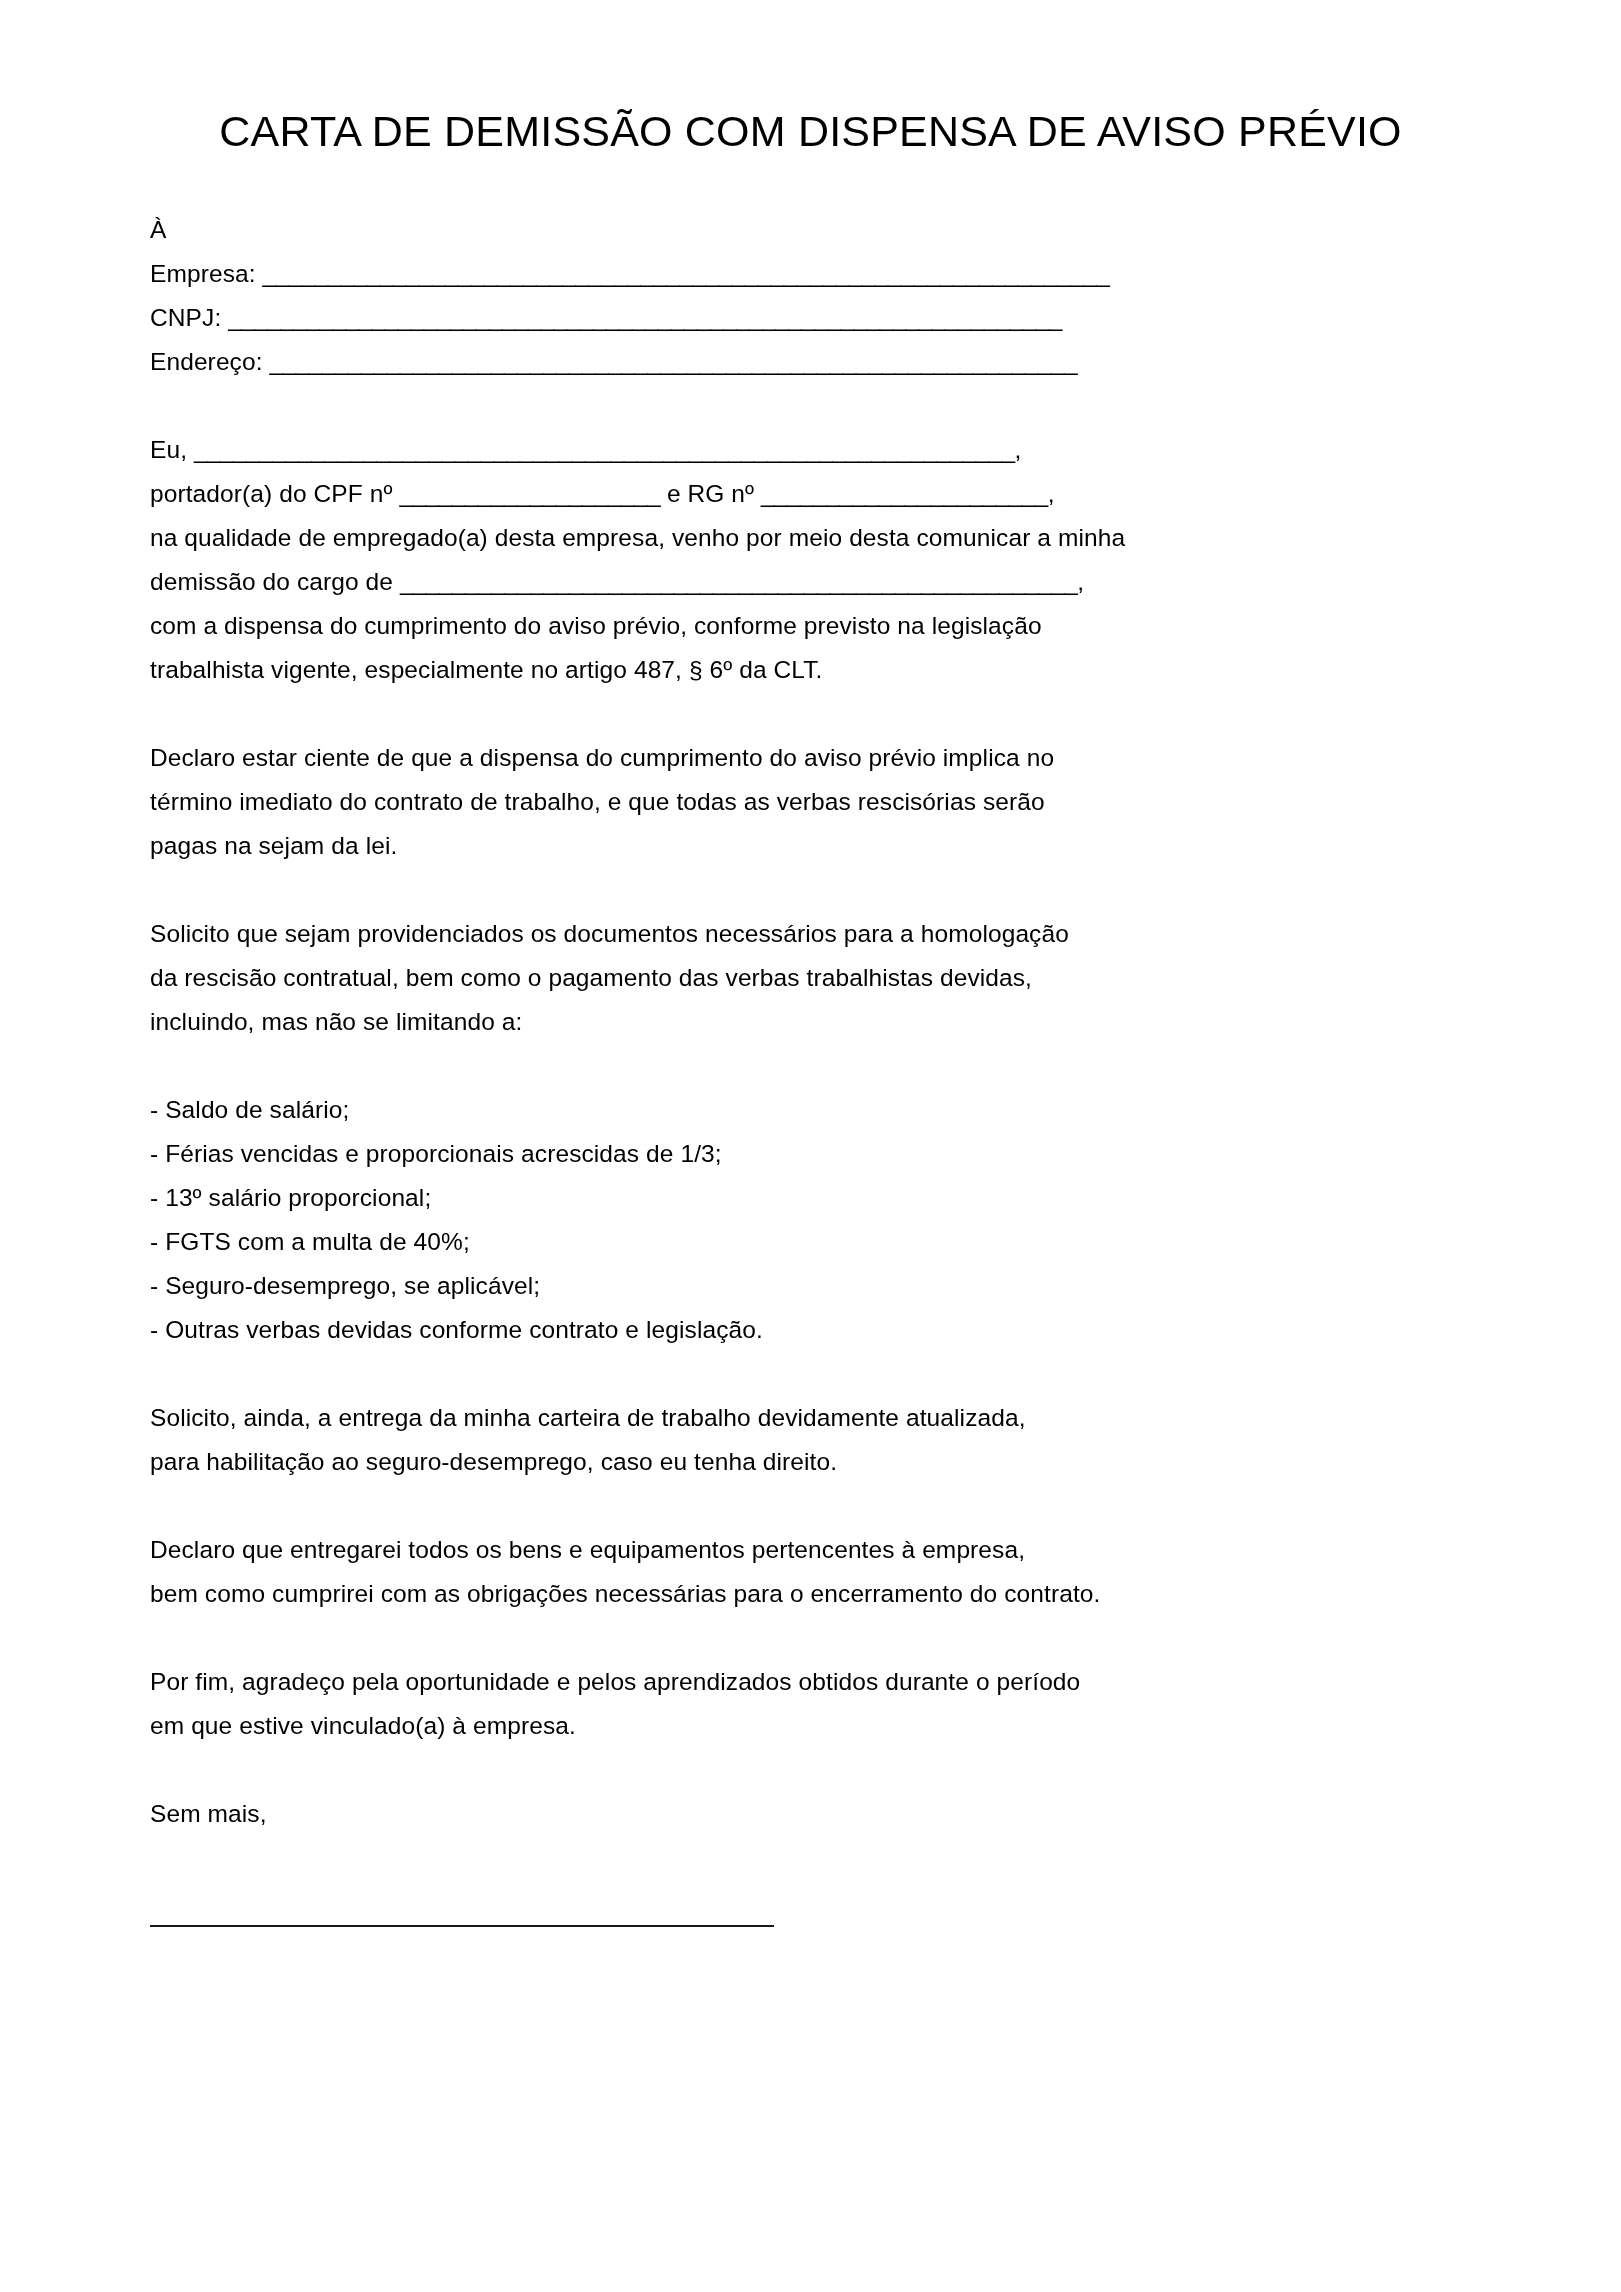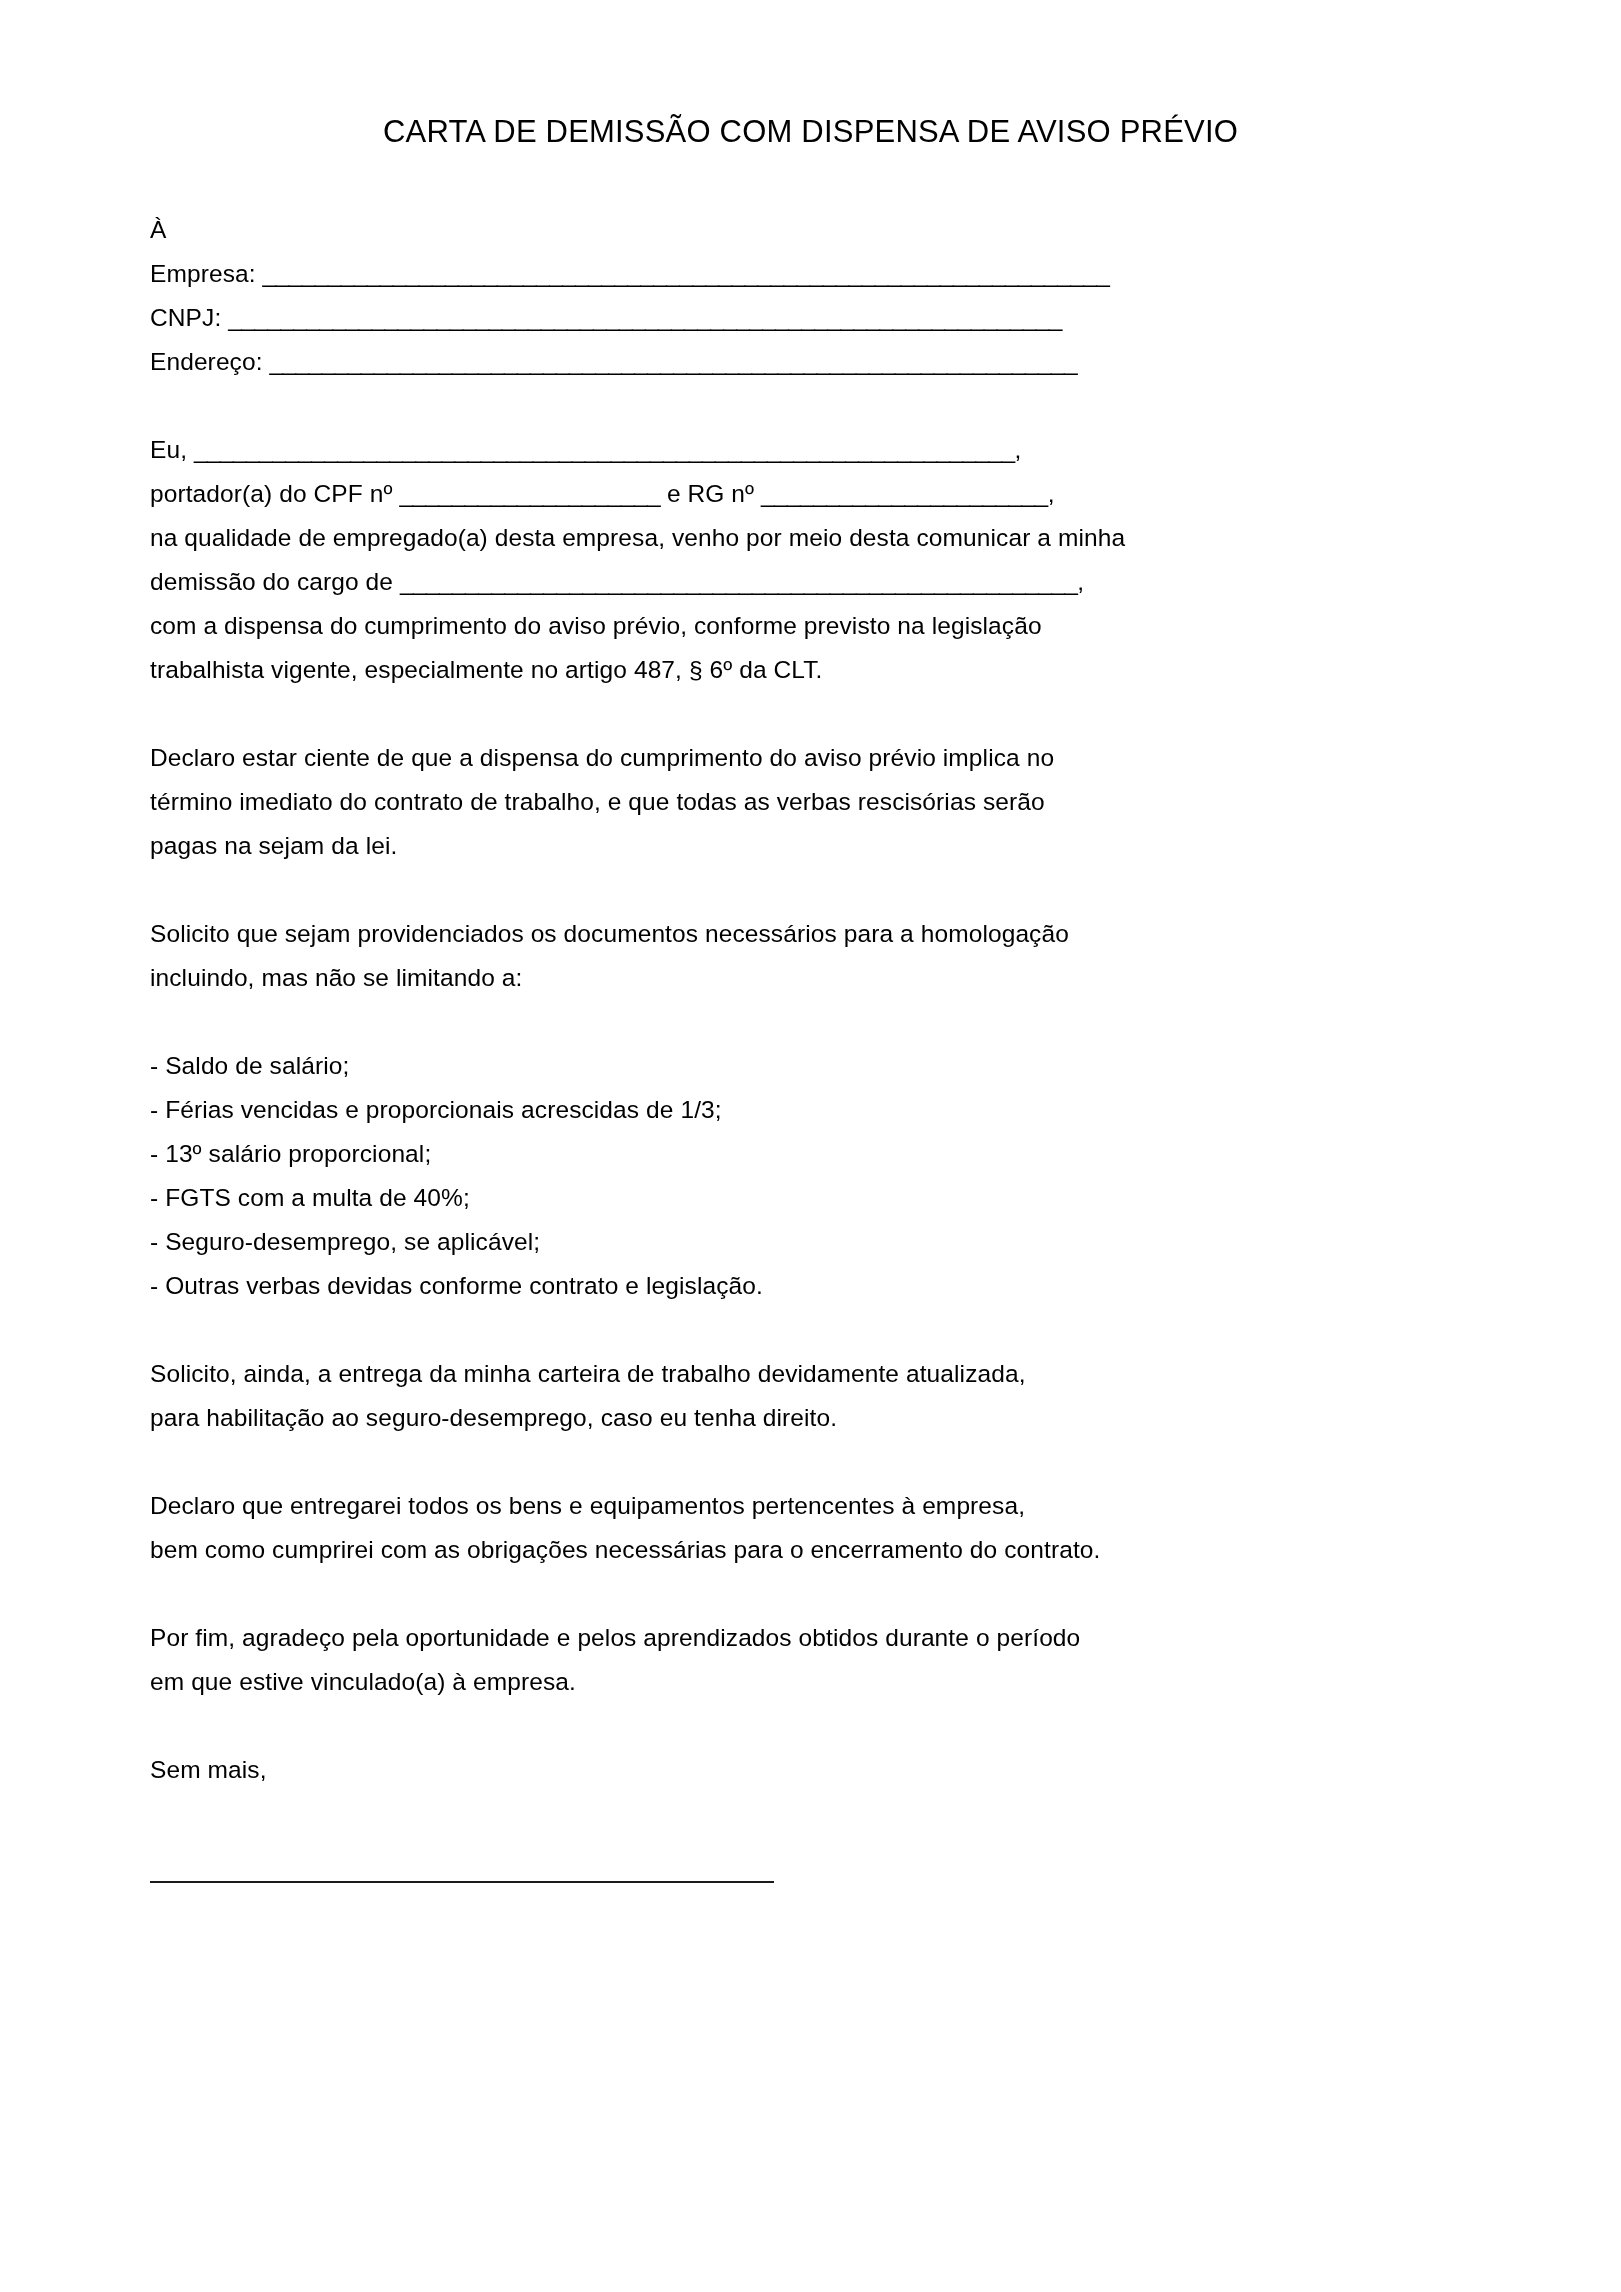--- a/index.html
+++ b/index.html
@@ -20,21 +20,21 @@
     position: absolute;
     inset: 0;
     background: #ffffff;
   }
   .doc-title {
     position: absolute;
     top: 111px;
     left: 0;
     width: 1621px;
     text-align: center;
-    font-size: 31px;
+    font-size: 43px;
     line-height: 41px;
     letter-spacing: 0.2px;
     font-weight: 400;
     white-space: nowrap;
   }
   .body-area {
     position: absolute;
     left: 150px;
     top: 208px;
     width: 1274px;
@@ -100,20 +100,21 @@
     <div>
       <div class="ln">Declaro estar ciente de que a dispensa do cumprimento do aviso prévio implica no</div>
       <div class="ln">término imediato do contrato de trabalho, e que todas as verbas rescisórias serão</div>
       <div class="ln">pagas na sejam da lei.</div>
     </div>
 
     <div class="spacer"></div>
 
     <div>
       <div class="ln">Solicito que sejam providenciados os documentos necessários para a homologação</div>
+      <div class="ln">da rescisão contratual, bem como o pagamento das verbas trabalhistas devidas,</div>
       <div class="ln">incluindo, mas não se limitando a:</div>
     </div>
 
     <div class="spacer"></div>
 
     <div>
       <div class="ln">- Saldo de salário;</div>
       <div class="ln">- Férias vencidas e proporcionais acrescidas de 1/3;</div>
       <div class="ln">- 13º salário proporcional;</div>
       <div class="ln">- FGTS com a multa de 40%;</div>

